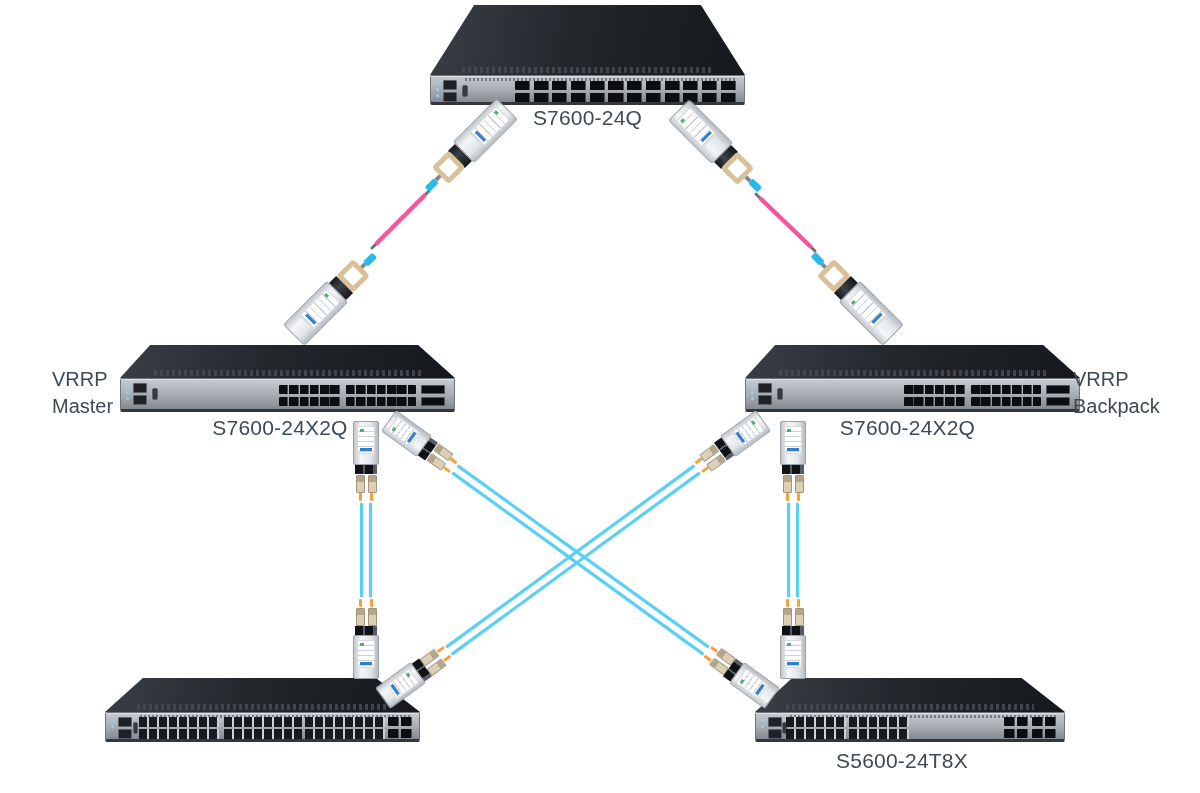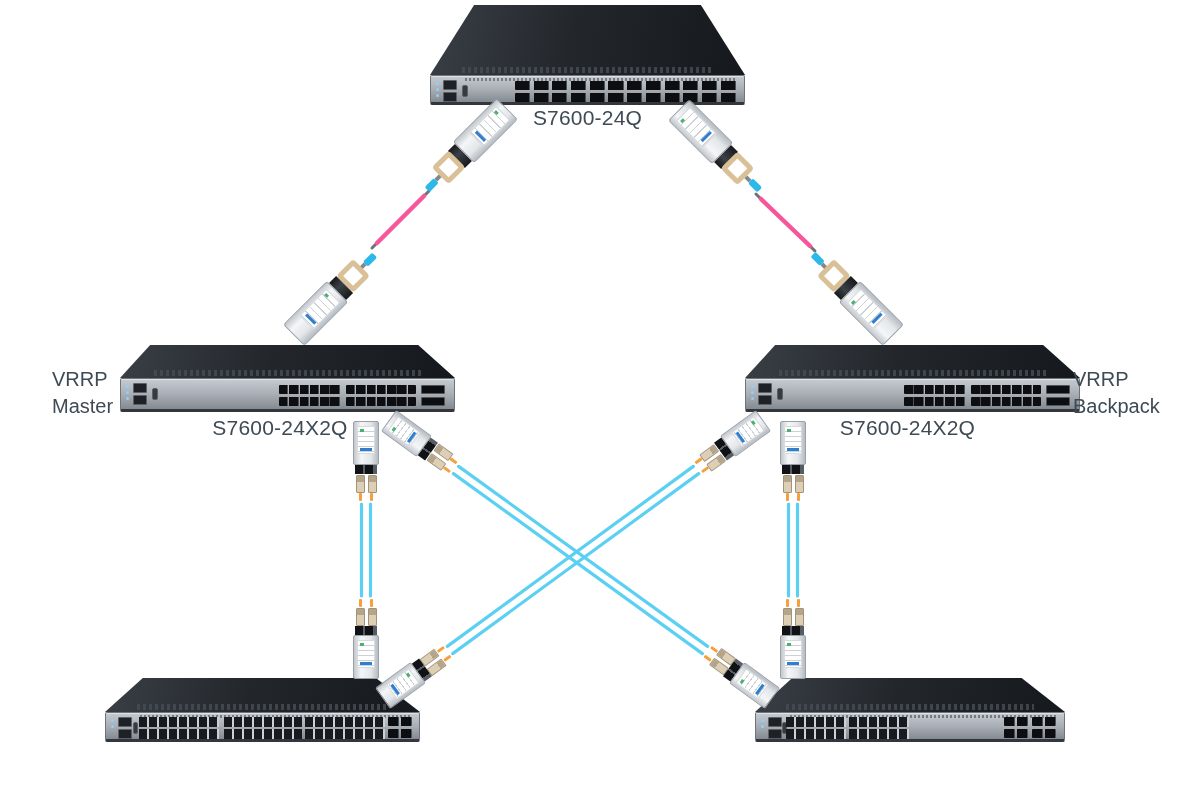--- a/index.html
+++ b/index.html
@@ -245,20 +245,21 @@
       <div class="rrow" style="left:30px;top:4px;width:60px"></div>
       <div class="rrow" style="left:30px;top:16px;width:60px"></div>
       <div class="rrow" style="left:93px;top:4px;width:60px"></div>
       <div class="rrow" style="left:93px;top:16px;width:60px"></div>
       <div class="prow" style="left:248px;top:4px;width:24px;--pw:10px;--pp:13px"></div>
       <div class="prow" style="left:248px;top:16px;width:24px;--pw:10px;--pp:13px"></div>
       <div class="prow" style="left:276px;top:4px;width:24px;--pw:10px;--pp:13px"></div>
       <div class="prow" style="left:276px;top:16px;width:24px;--pw:10px;--pp:13px"></div>
     </div>
   </div>
+  <div class="lbl" style="left:755px;top:749px;width:294px">S5600-24T8X</div>
 
   <div class="xcvr" style="left:467px;top:149px;transform:translate(-50%,-50%) rotate(45deg)">
     <div class="q-body">
         <div class="q-label"></div>
       </div>
     <div class="q-latch"></div>
     <div class="q-bail"></div>
     <div class="q-stub"></div>
     <div class="q-boot"></div>
   </div>

